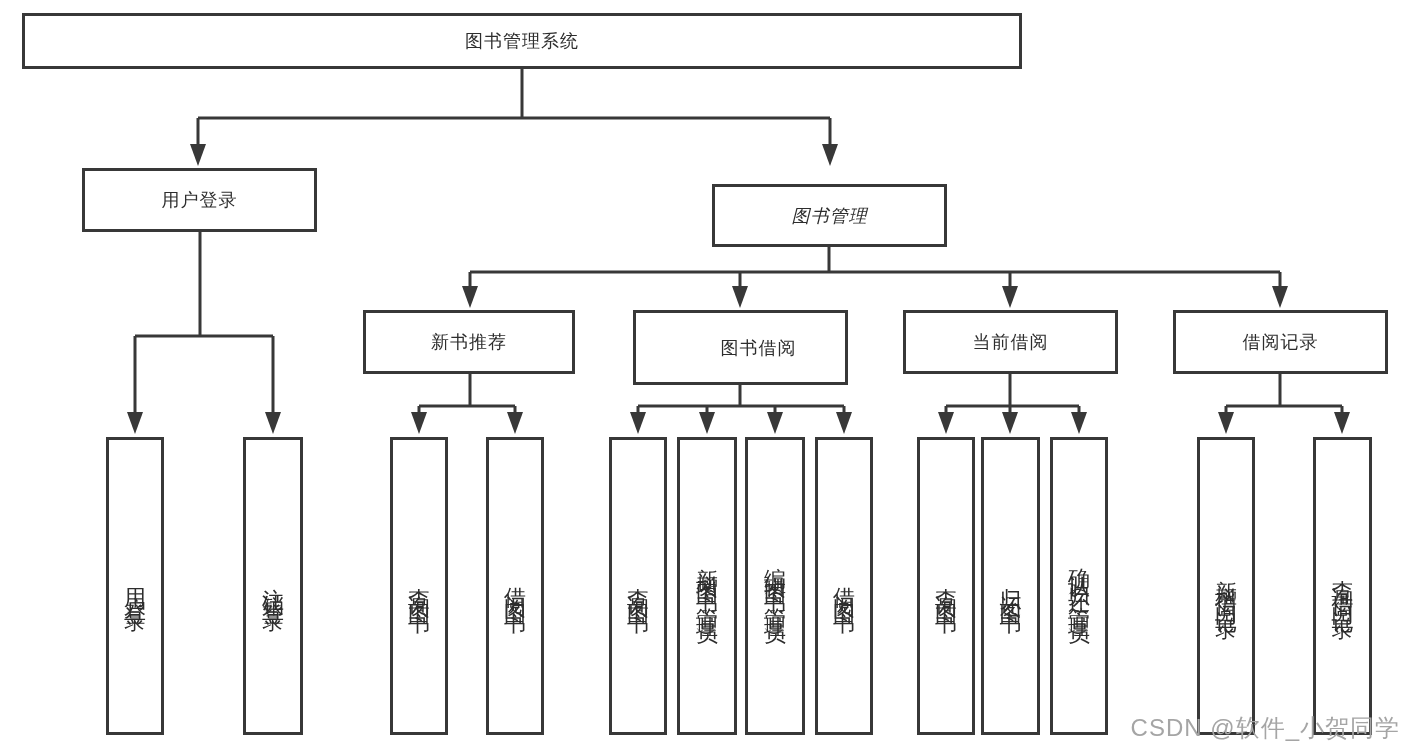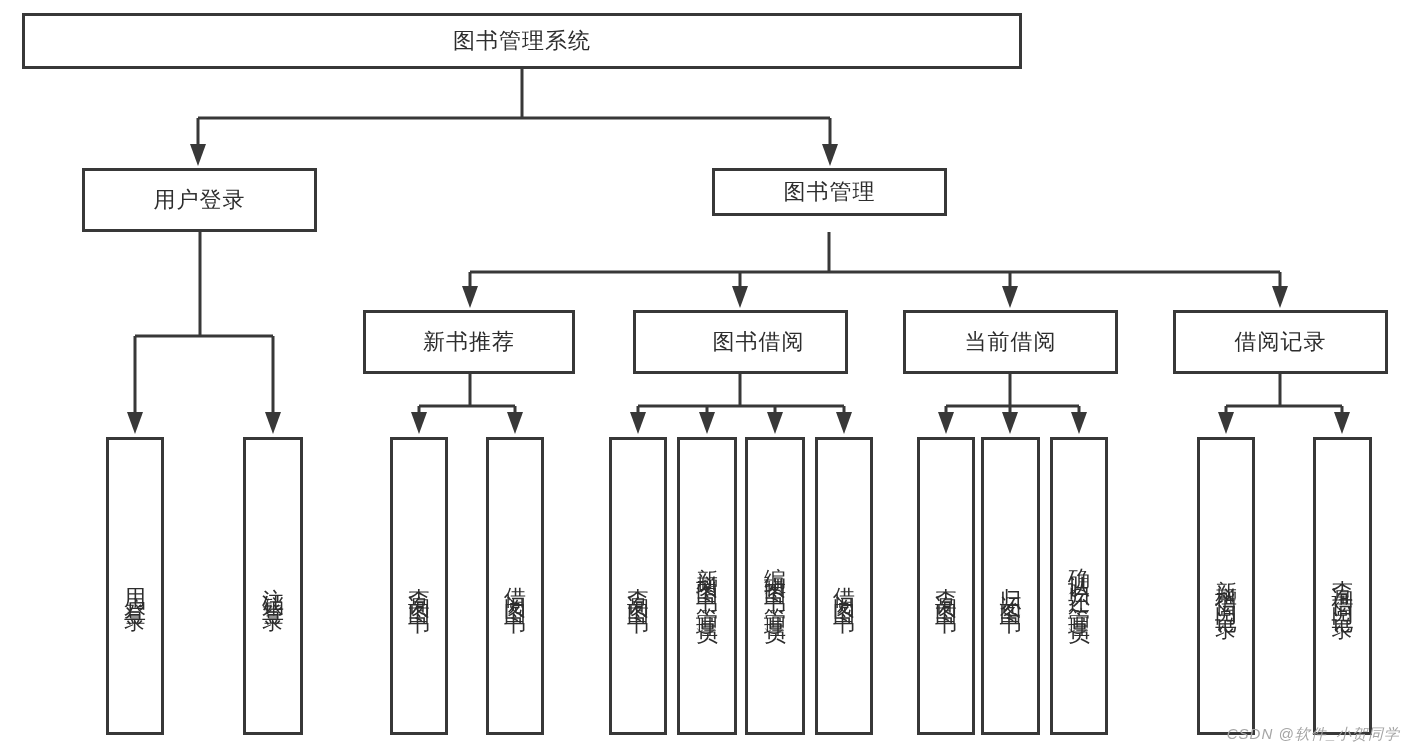--- a/index.html
+++ b/index.html
@@ -32,42 +32,41 @@
     position: absolute;
     box-sizing: border-box;
     background: #ffffff;
     border: 3px solid #383838;
     display: flex;
     align-items: center;
     justify-content: center;
     color: #2d2d2d;
   }
   .hnode {
-    font-size: 22px;
+    font-size: 18px;
     letter-spacing: 1px;
     white-space: nowrap;
   }
   .vnode {
     top: 437px;
     height: 298px;
     writing-mode: vertical-rl;
     text-orientation: mixed;
     font-size: 22px;
     letter-spacing: 8px;
     line-height: 1;
   }
   .watermark {
     position: absolute;
     right: 5px;
     bottom: 3px;
-    font-size: 15px;
+    font-size: 24px;
     color: #a5a5a5;
     letter-spacing: 1px;
     white-space: nowrap;
-    font-style: italic;
   }
 </style>
 </head>
 <body>
 
 <div>
 
   <svg class="connectors" width="1405" height="747" viewBox="0 0 1405 747">
     <path d="
       M522 69 V118 M198 118 H830 M198 118 V146 M830 118 V146
@@ -94,24 +93,24 @@
     <polygon points="938,412 954,412 946,434"></polygon>
     <polygon points="1002,412 1018,412 1010,434"></polygon>
     <polygon points="1071,412 1087,412 1079,434"></polygon>
     <polygon points="1218,412 1234,412 1226,434"></polygon>
     <polygon points="1334,412 1350,412 1342,434"></polygon>
   </svg>
 
   <div class="node hnode" style="left:22px;top:13px;width:1000px;height:56px;">图书管理系统</div>
 
   <div class="node hnode" style="left:82px;top:168px;width:235px;height:64px;">用户登录</div>
-  <div class="node hnode" style="left:712px;top:168px;width:235px;height:48px;">图书管理</div>
+  <div class="node hnode" style="left:712px;top:184px;width:235px;height:63px;font-style:italic;">图书管理</div>
 
   <div class="node hnode" style="left:363px;top:310px;width:212px;height:64px;">新书推荐</div>
-  <div class="node hnode" style="left:633px;top:310px;width:215px;height:64px;padding-left:36px;">图书借阅</div>
+  <div class="node hnode" style="left:633px;top:310px;width:215px;height:75px;padding-left:36px;">图书借阅</div>
   <div class="node hnode" style="left:903px;top:310px;width:215px;height:64px;text-align:right;">当前借阅</div>
   <div class="node hnode" style="left:1173px;top:310px;width:215px;height:64px;">借阅记录</div>
 
   <div class="node vnode" style="left:106px;width:58px;">用户登录</div>
   <div class="node vnode" style="left:243px;width:60px;">注销登录</div>
 
   <div class="node vnode" style="left:390px;width:58px;">查询图书</div>
   <div class="node vnode" style="left:486px;width:58px;">借阅图书</div>
 
   <div class="node vnode" style="left:609px;width:58px;">查询图书</div>

